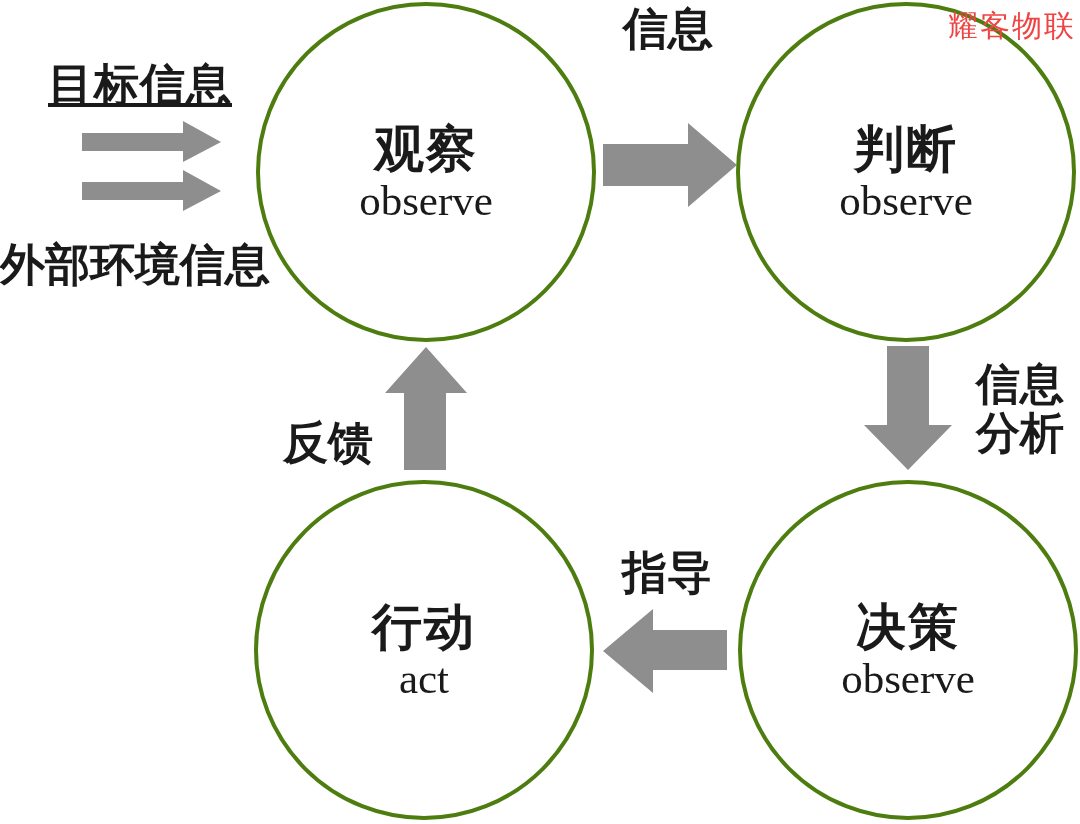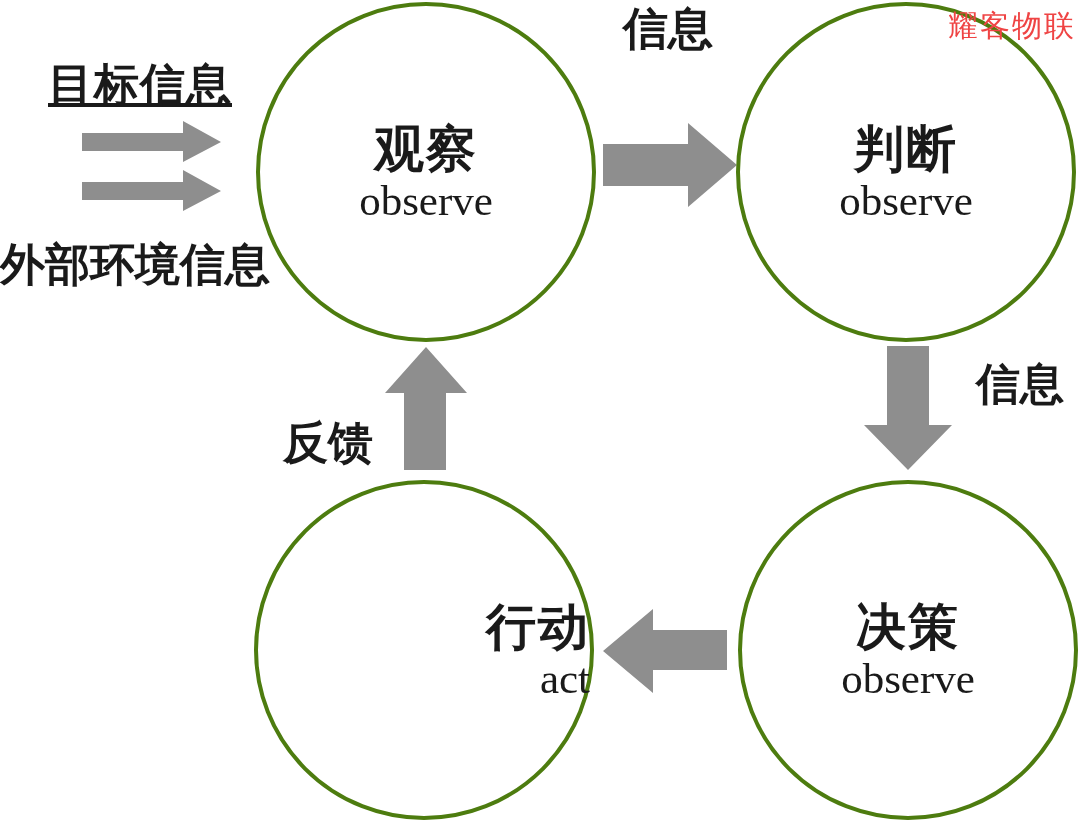--- a/index.html
+++ b/index.html
@@ -44,21 +44,21 @@
     letter-spacing: 2px;
   }
   .node .en {
     font-size: 43px;
     font-weight: 500;
     line-height: 1.05;
   }
   .node-observe { left: 256px; top: 2px; }
   .node-orient  { left: 736px; top: 2px; }
   .node-decide  { left: 738px; top: 480px; }
-  .node-act     { left: 254px; top: 480px; align-items: flex-end; }
+  .node-act     { left: 254px; top: 480px; }
 
   .lbl {
     position: absolute;
     font-size: 45px;
     font-weight: 600;
     line-height: 1.12;
     white-space: nowrap;
   }
   .lbl-goal     { left: 48px;  top: 60px; letter-spacing: 1px; text-decoration: underline; }
   .lbl-env      { left: 0px;   top: 240px; }
@@ -115,20 +115,22 @@
   <div class="lbl lbl-goal">目标信息</div>
 
   <div class="lbl lbl-env">外部环境信息</div>
 
   <div class="lbl lbl-input">
     <div>信息</div>
   </div>
 
   <div class="lbl lbl-analysis">
     <div>信息</div>
+    <div>分析</div>
   </div>
 
+  <div class="lbl lbl-guide">指导</div>
 
   <div class="lbl lbl-feedback">反馈</div>
 
   <div class="watermark">耀客物联</div>
 
 </div>
 
 </body></html>

